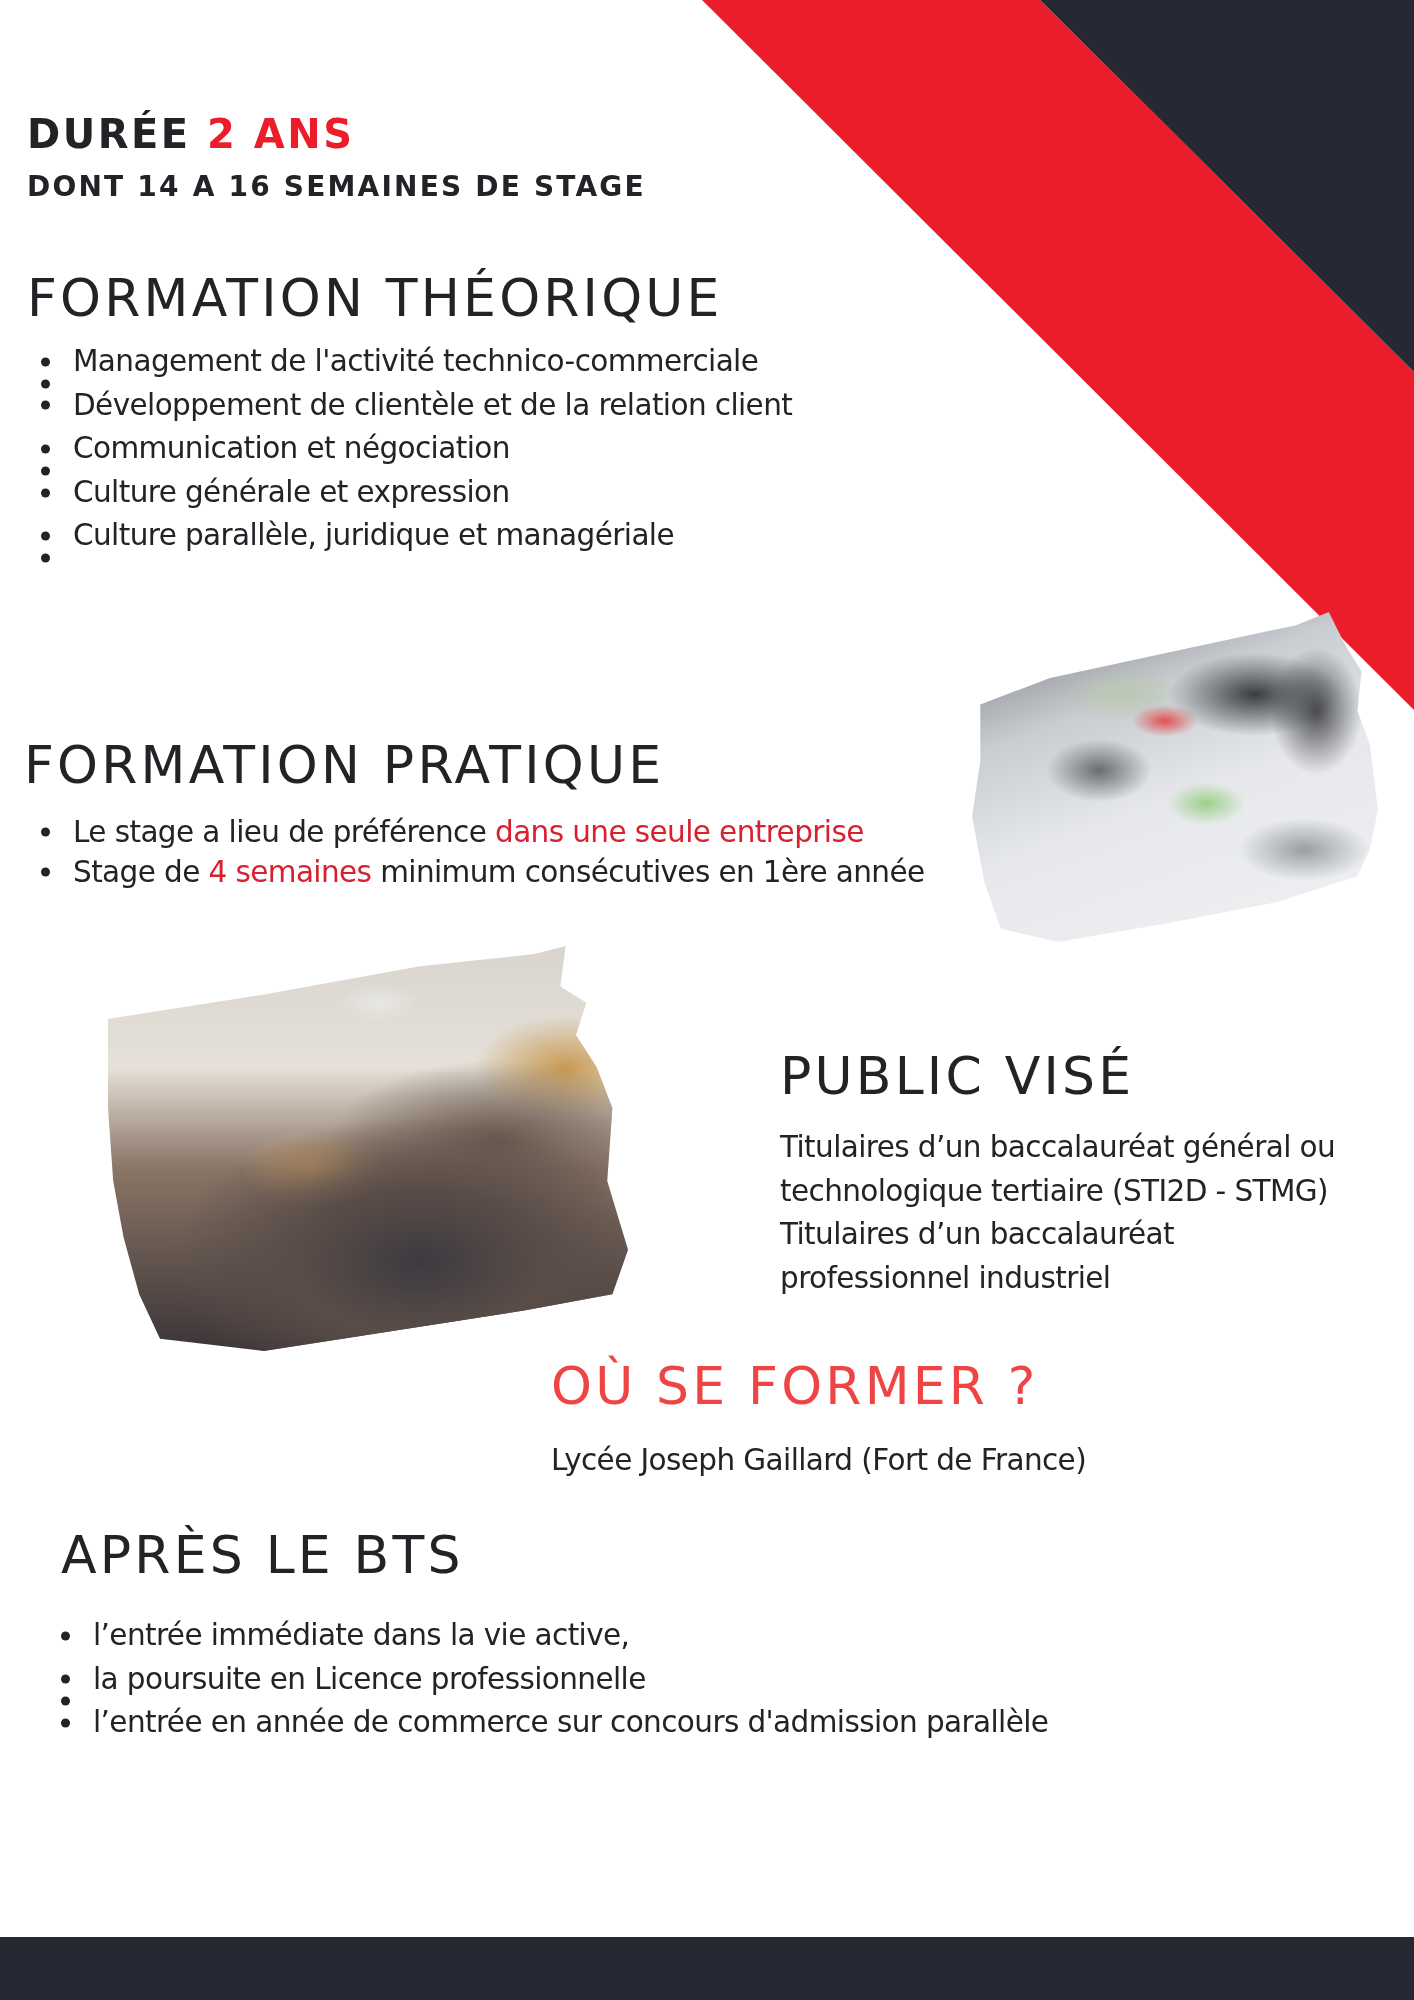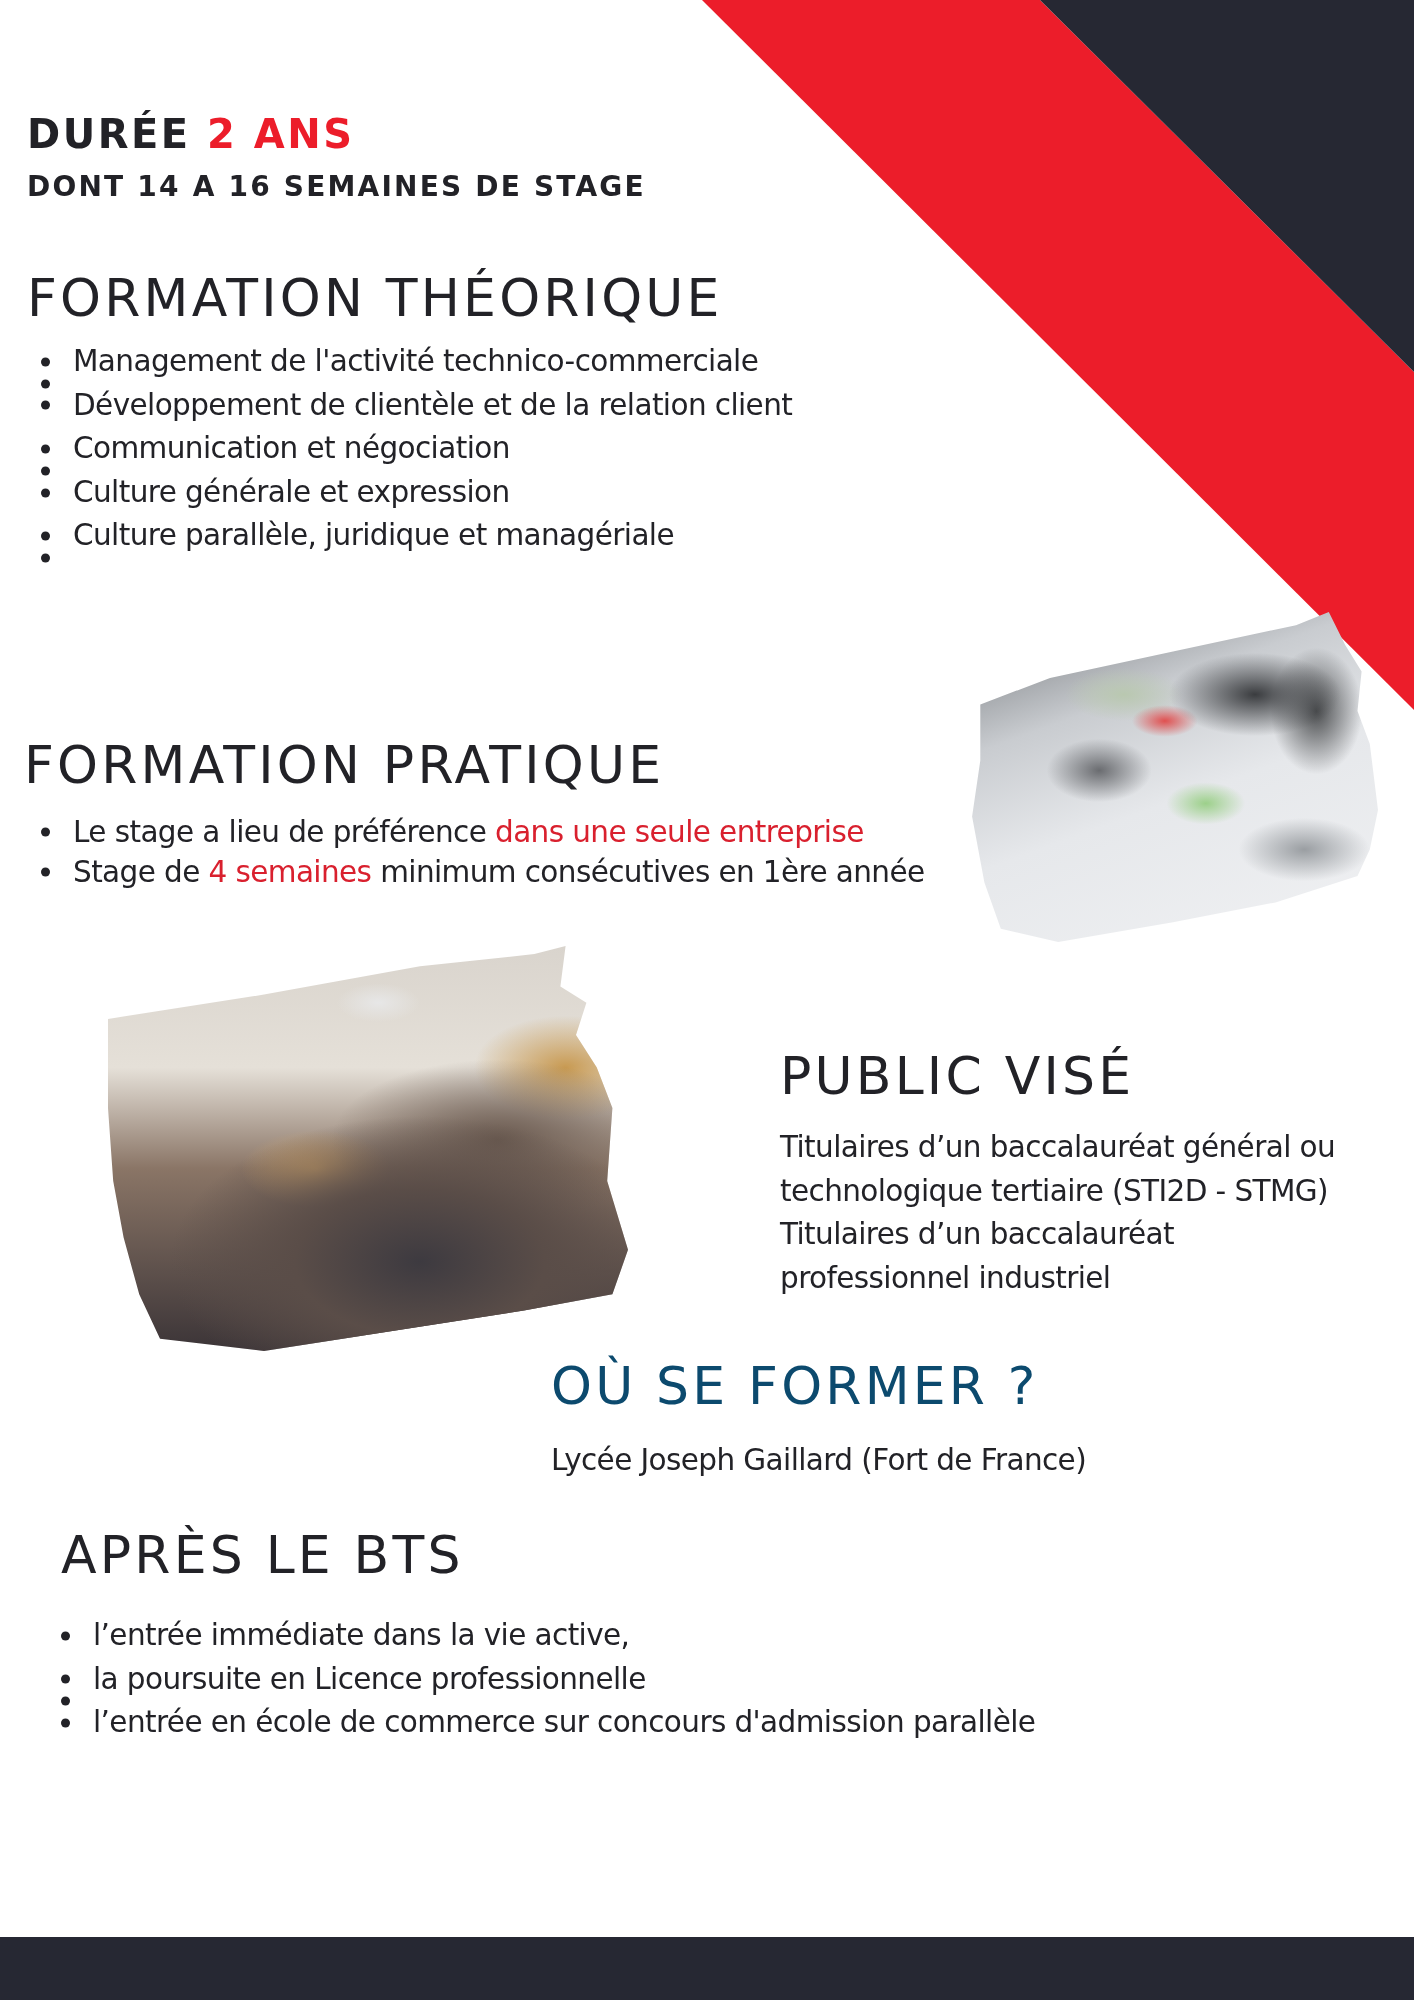--- a/index.html
+++ b/index.html
@@ -21,21 +21,21 @@
       left: 27px; top: 168px; font-family: "DejaVu Sans", sans-serif;
       font-weight: bold; font-size: 28px; letter-spacing: 2.2px; color: #222227;
       white-space: nowrap; line-height: 38px;
     }
 
     .h-section {
       font-family: "DejaVu Sans", sans-serif; font-weight: normal;
       font-size: 52px; letter-spacing: 3.2px; color: #222227; white-space: nowrap;
       line-height: 64px; margin: 0;
     }
-    .h-red { color: #0c4a6e; }
+    .h-red { color: #ef4444; }
 
     ul.bul { margin: 0; padding: 0; list-style: none; }
     ul.bul li {
       position: relative; padding-left: 46px; white-space: nowrap;
       font-family: "DejaVu Sans", sans-serif; font-size: 29.5px; color: #222227;
       letter-spacing: -0.6px;
     }
     ul.bul li .dot {
       position: absolute; left: 14px; top: 50%; width: 9px; height: 9px;
       border-radius: 50%; background: #222227; transform: translateY(-50%);
@@ -121,16 +121,16 @@
 </div>
 
 <h2 class="abs h-section h-red" style="left:551px; top:1354px;">OÙ SE FORMER ?</h2>
 <div class="abs plain" style="left:551px; top:1440px; line-height:40px;">Lycée Joseph Gaillard (Fort de France)</div>
 
 <h2 class="abs h-section" style="left:61px; top:1523px;">APRÈS LE BTS</h2>
 <ul class="abs bul" style="left:47px; top:1614px; line-height:43.5px;">
   <li><span class="dot"></span><span>l’entrée immédiate dans la vie active,</span></li>
   <li><span class="dot"></span><span>la poursuite en Licence professionnelle</span></li>
   <li><span class="dot"></span></li>
-  <li><span class="dot"></span><span>l’entrée en école de commerce sur concours d'admission parallèle</span></li>
+  <li><span class="dot"></span><span>l’entrée en année de commerce sur concours d'admission parallèle</span></li>
 </ul>
 
 <div class="footer"></div>
 
 </body></html>

